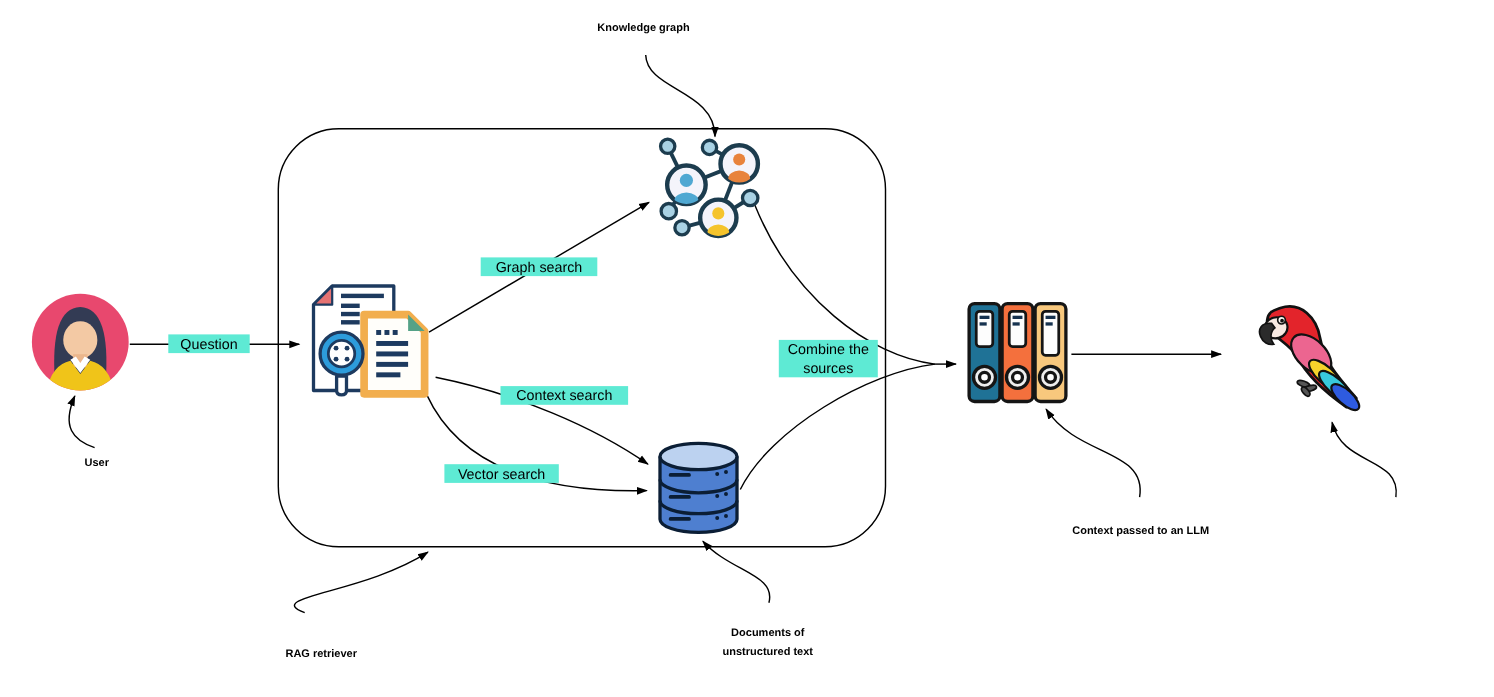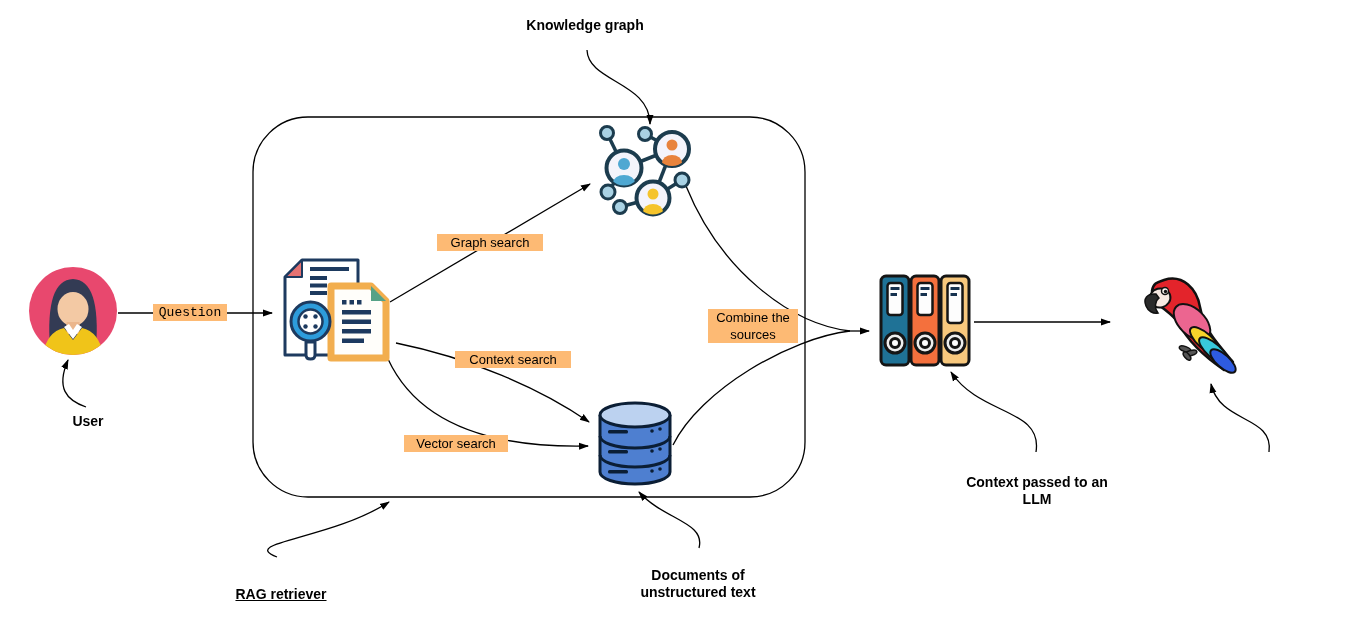--- a/index.html
+++ b/index.html
@@ -1,21 +1,21 @@
 <!DOCTYPE html>
 <html><head>
 <meta charset="utf-8">
 <style>
   html,body{margin:0;padding:0;background:#fff;}
   .canvas{position:relative;width:1358px;height:634px;background:#fff;overflow:hidden;
           font-family:"Liberation Sans",sans-serif;color:#000;}
   .canvas svg.layer{position:absolute;left:0;top:0;}
   .lbl{position:absolute;text-align:center;font-size:13px;line-height:17px;}
-  .lbl.bold{font-weight:bold;font-size:14px;line-height:17px;}
-  .lbl.bg{background:#fdba74;}
+  .lbl.bold{font-weight:bold;font-size:10px;line-height:17px;}
+  .lbl.bg{background:#5eead4;}
 </style>
 </head>
 <body>
 
 <div class="canvas">
 
   <svg class="layer" width="1358" height="634" viewBox="0 0 1358 634">
     <defs>
       <marker id="arrow" markerWidth="12" markerHeight="12" refX="9" refY="5" orient="auto" markerUnits="userSpaceOnUse">
         <path d="M0,1.5 L10,5 L0,8.5 Z" fill="#000"></path>
@@ -187,22 +187,22 @@
       <circle cx="22.5" cy="14.5" r="1.7" fill="#111"></circle>
       <g fill="#555" stroke="#111" stroke-width="1.5">
         <ellipse cx="42" cy="72" rx="6" ry="2.5" transform="rotate(20 42 72)"></ellipse>
         <ellipse cx="48" cy="76" rx="6" ry="2.5" transform="rotate(-15 48 76)"></ellipse>
         <ellipse cx="44" cy="79" rx="5" ry="2.5" transform="rotate(50 44 79)"></ellipse>
       </g>
     </g>
   </svg>
 
   <div class="lbl bold" style="left:38px;top:413px;width:100px;">User</div>
-  <div class="lbl bg" style="left:153px;top:304px;width:74px;font-family:Liberation Mono, monospace;">Question</div>
+  <div class="lbl bg" style="left:153px;top:304px;width:74px;">Question</div>
   <div class="lbl bold" style="left:510px;top:17px;width:150px;">Knowledge graph</div>
   <div class="lbl bg" style="left:437px;top:234px;width:106px;">Graph search</div>
   <div class="lbl bg" style="left:455px;top:351px;width:116px;">Context search</div>
-  <div class="lbl bg" style="left:404px;top:422px;width:104px;margin-top:13px;">Vector search</div>
+  <div class="lbl bg" style="left:404px;top:422px;width:104px;">Vector search</div>
   <div class="lbl bg" style="left:708px;top:309px;width:90px;">Combine the sources</div>
-  <div class="lbl bold" style="left:216px;top:586px;width:130px;text-decoration:underline;">RAG retriever</div>
+  <div class="lbl bold" style="left:227px;top:586px;width:130px;">RAG retriever</div>
   <div class="lbl bold" style="left:633px;top:567px;width:130px;">Documents of unstructured text</div>
   <div class="lbl bold" style="left:952px;top:474px;width:170px;">Context passed to an LLM</div>
 </div>
 
 </body></html>

